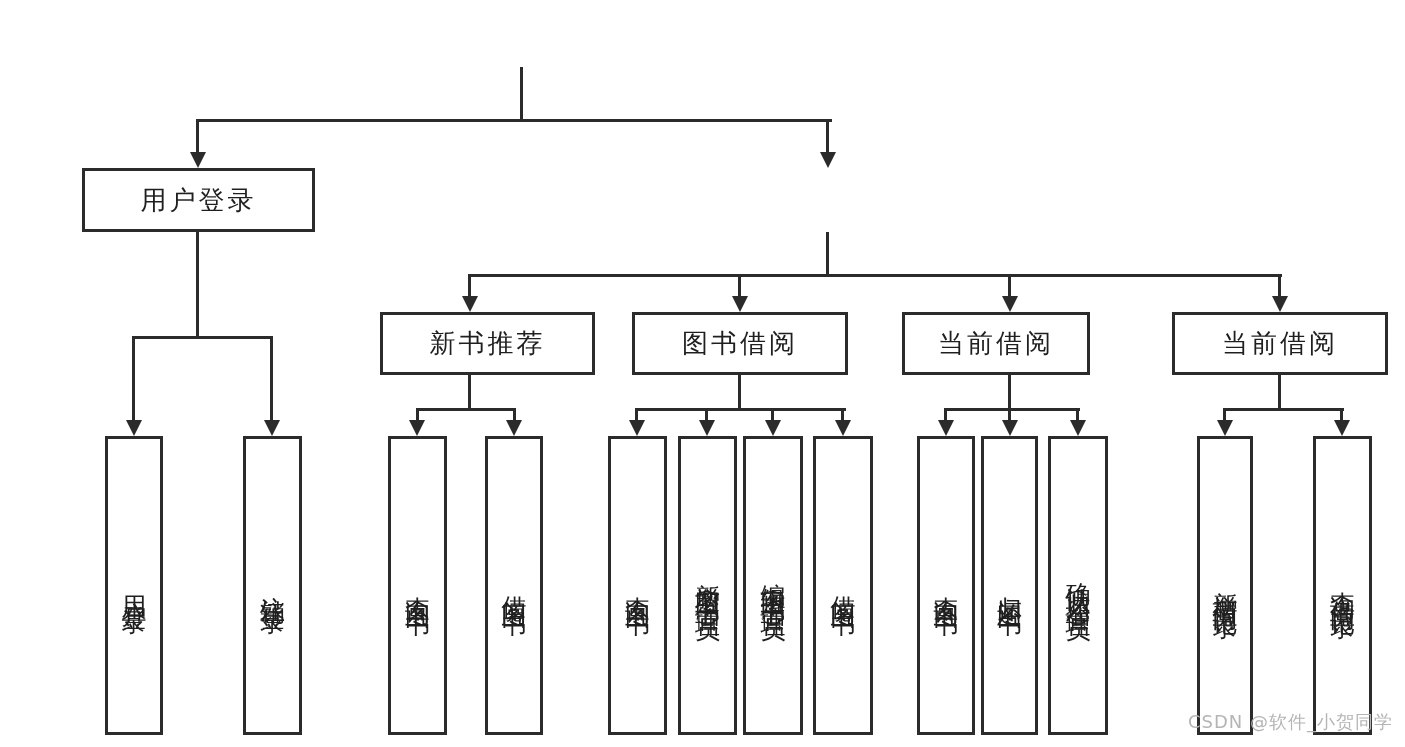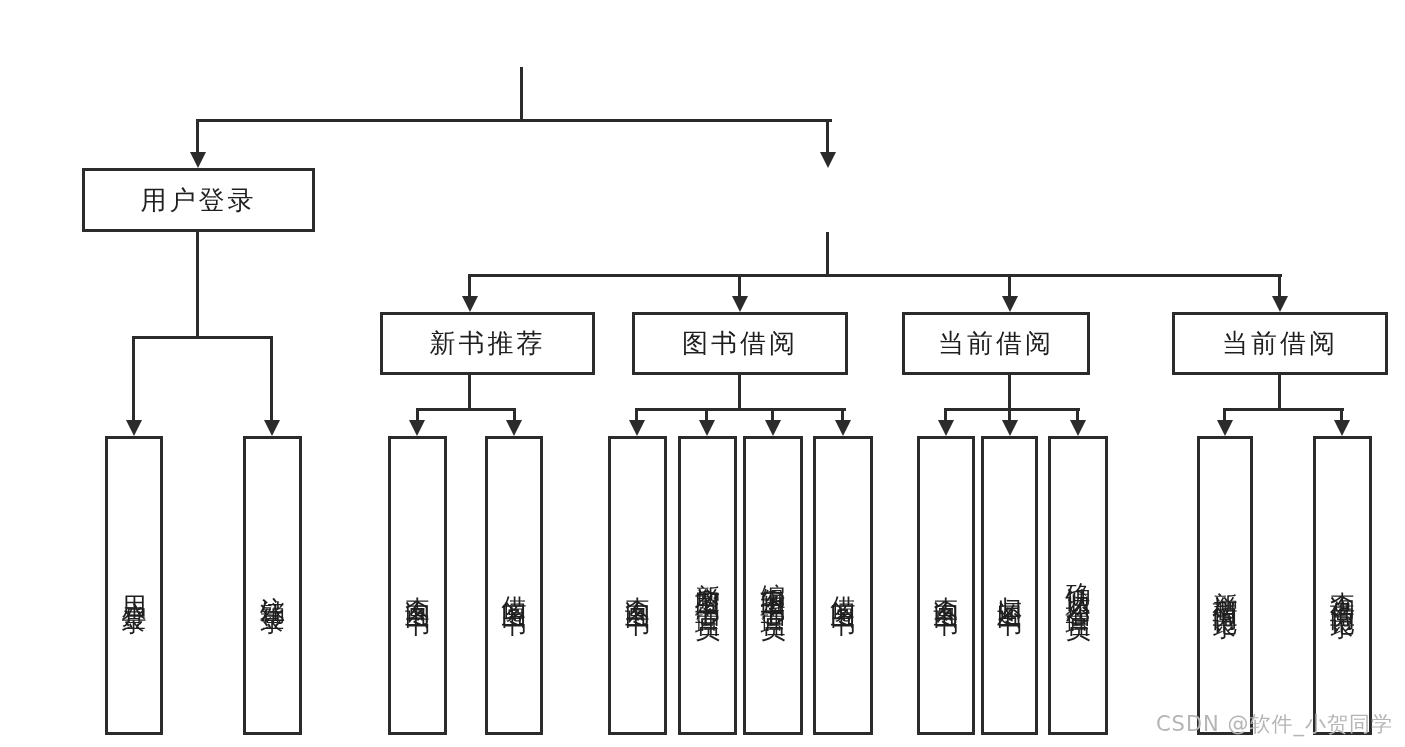--- a/index.html
+++ b/index.html
@@ -33,21 +33,21 @@
   .hline{height:3px;}
   .arrow{
     position:absolute;width:0;height:0;
     border-left:8px solid transparent;
     border-right:8px solid transparent;
     border-top:16px solid #2b2b2b;
   }
   .watermark{
     position:absolute;
     right:12px;top:710px;
-    font-size:21px;
+    font-size:18px;
     color:#b5b5b5;
     letter-spacing:1px;
     white-space:nowrap;
   }
 </style>
 </head>
 <body>
 
 <div class="canvas">
 

